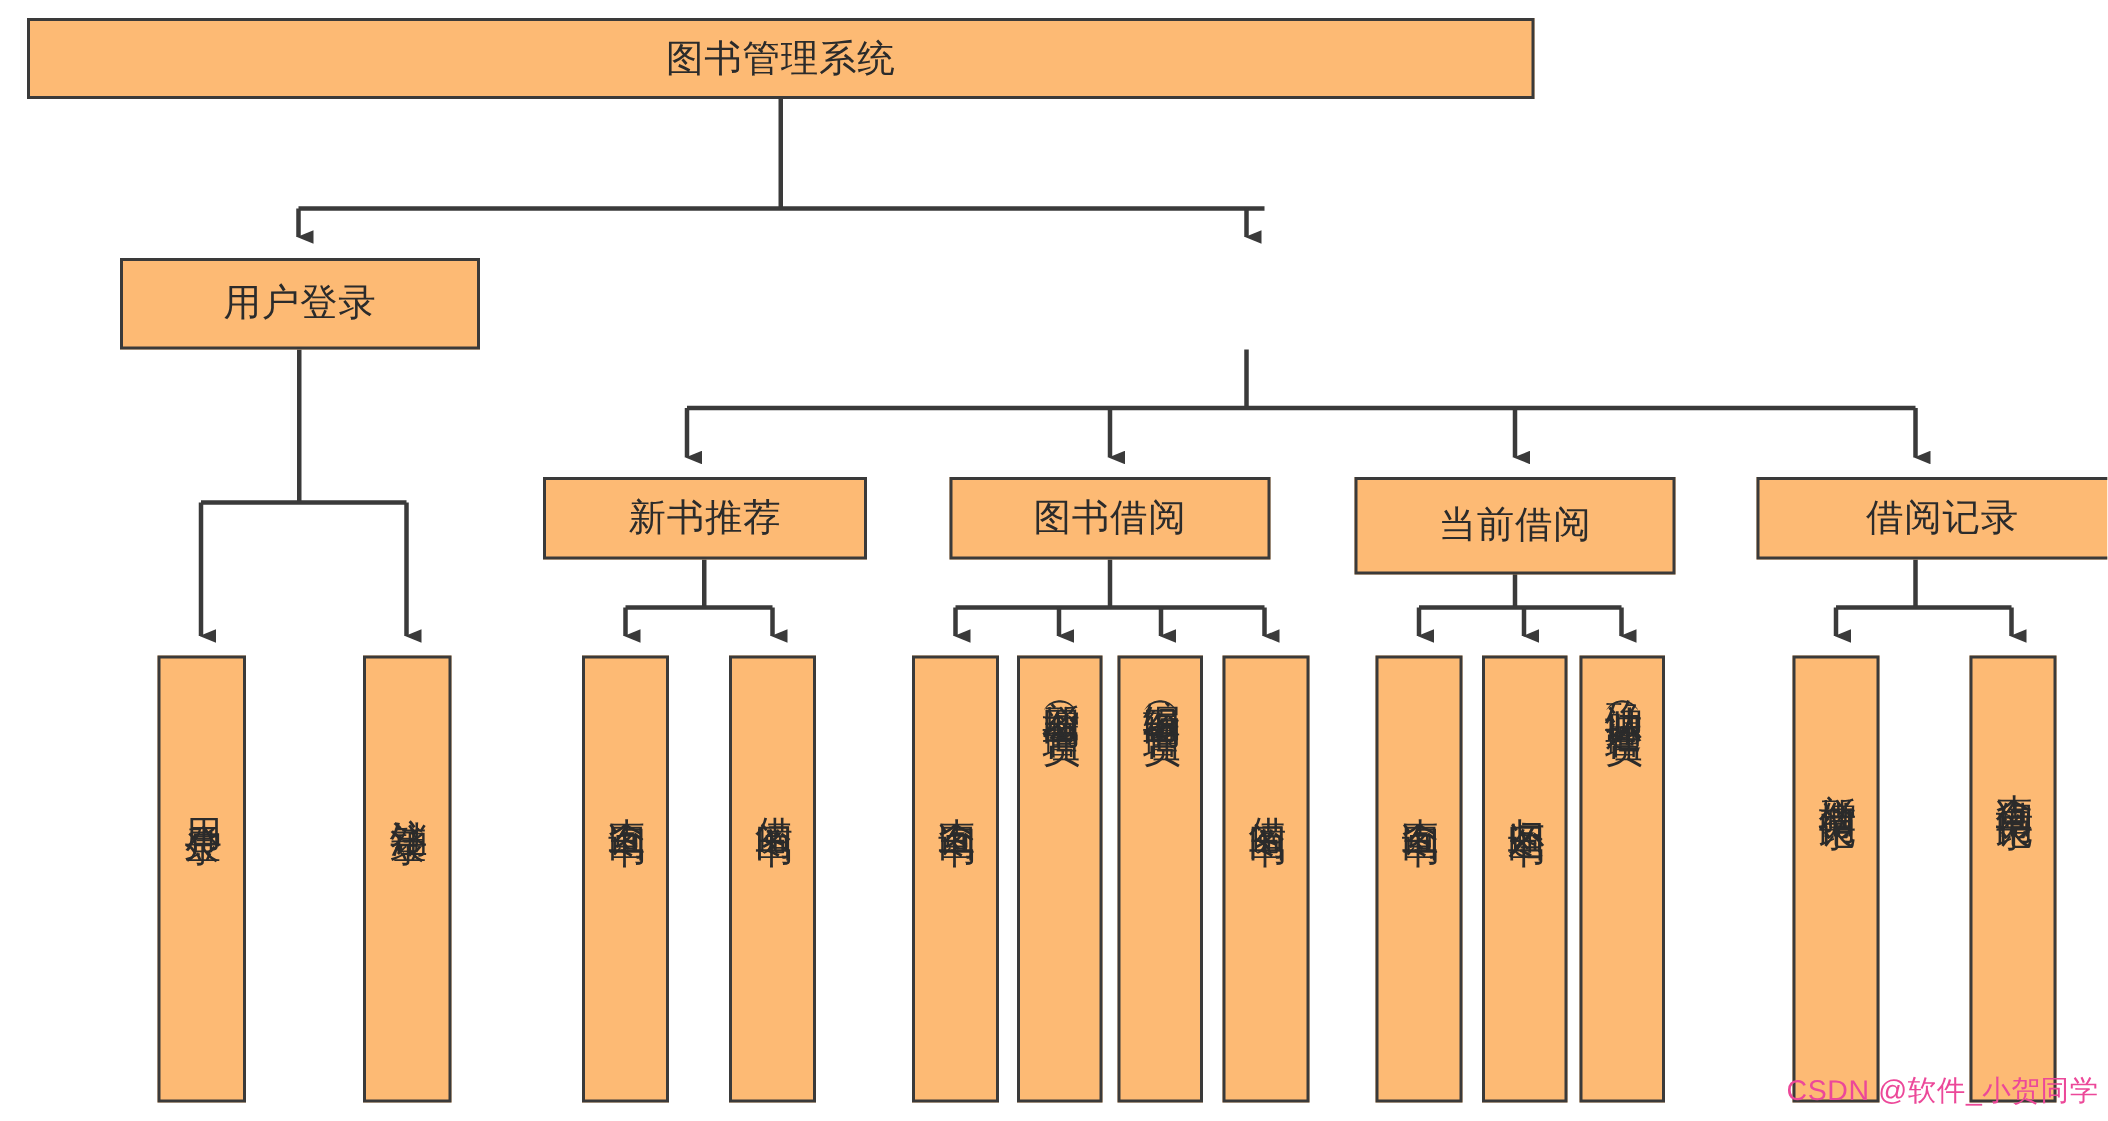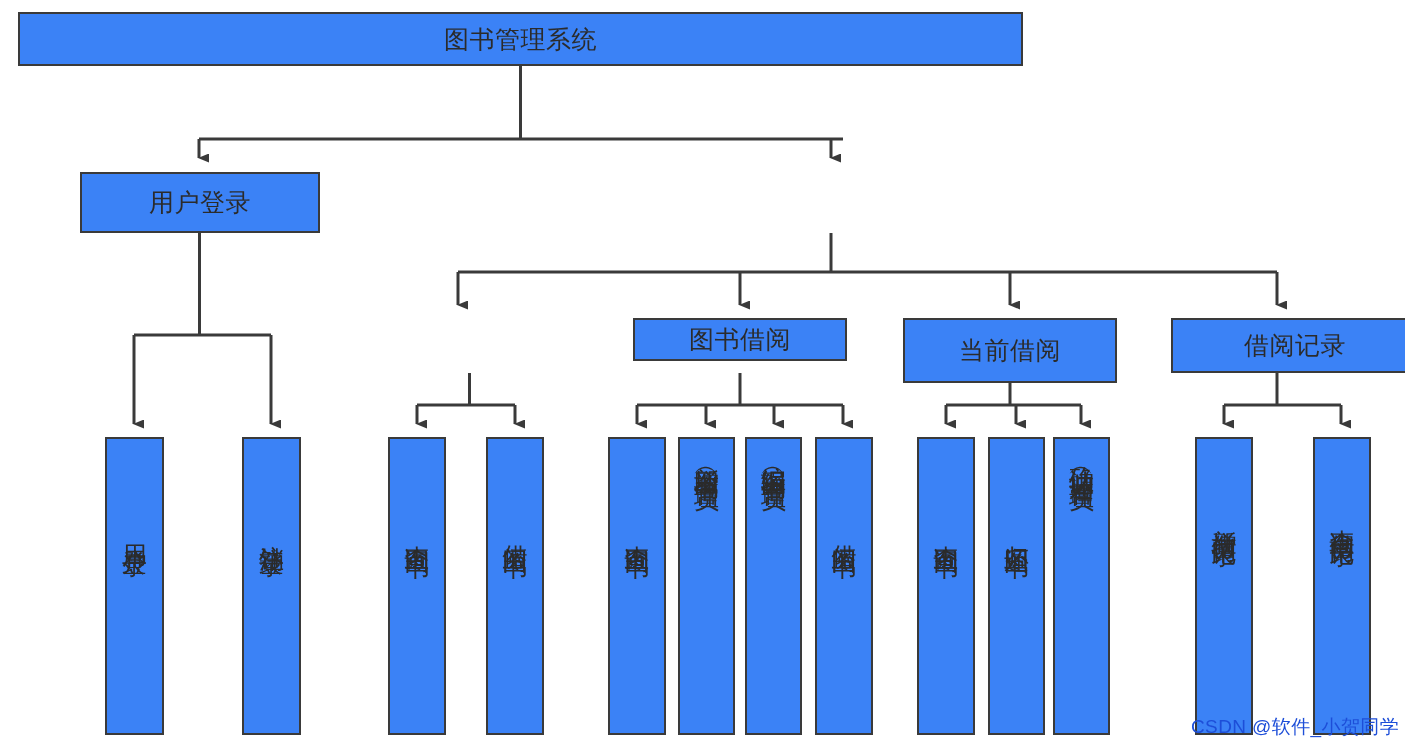--- a/index.html
+++ b/index.html
@@ -21,21 +21,21 @@
     position: absolute;
     left: 0;
     top: 0;
     width: 1405px;
     height: 747px;
     pointer-events: none;
   }
   .node {
     position: absolute;
     box-sizing: border-box;
-    background: #3b82f6;
+    background: #fdba74;
     border: 2px solid #3a3a3a;
     display: flex;
     align-items: center;
     justify-content: center;
     color: #2b2b2b;
   }
   .node-label {
     display: block;
     line-height: 1.06;
     letter-spacing: 0.5px;
@@ -66,21 +66,21 @@
     margin-top: 70px;
   }
   .node.vert.top .node-label {
     margin-top: 8px;
   }
   #watermark {
     position: absolute;
     left: 1191px;
     top: 714px;
     font-size: 19px;
-    color: #1d4ed8;
+    color: #ec4899;
     letter-spacing: 0.4px;
     white-space: pre;
   }
 </style>
 </head>
 <body>
 
 <div id="diagram-root">
 
   <svg id="wires" viewBox="0 0 1405 747" width="1405" height="747" xmlns="http://www.w3.org/2000/svg">
@@ -134,21 +134,24 @@
   </svg>
 
   <div class="node horiz" style="left:18px; top:12px; width:1005px; height:54px;">
     <span class="node-label">图书管理系统</span>
   </div>
 
   <div class="node horiz" style="left:80px; top:172px; width:240px; height:61px;">
     <span class="node-label">用户登录</span>
   </div>
 
-  <div class="node horiz" style="left:633px; top:318px; width:214px; height:43px;">
+  <div class="node horiz" style="left:362px; top:318px; width:216px; height:55px;">
+    <span class="node-label">新书推荐</span>
+  </div>
+  <div class="node horiz" style="left:633px; top:318px; width:214px; height:55px;">
     <span class="node-label">图书借阅</span>
   </div>
   <div class="node horiz" style="left:903px; top:318px; width:214px; height:65px;">
     <span class="node-label">当前借阅</span>
   </div>
   <div class="node horiz" style="left:1171px; top:318px; width:248px; height:55px;">
     <span class="node-label">借阅记录</span>
   </div>
 
   <div class="node vert mid" style="left:105px; top:437px; width:59px; height:298px;">

